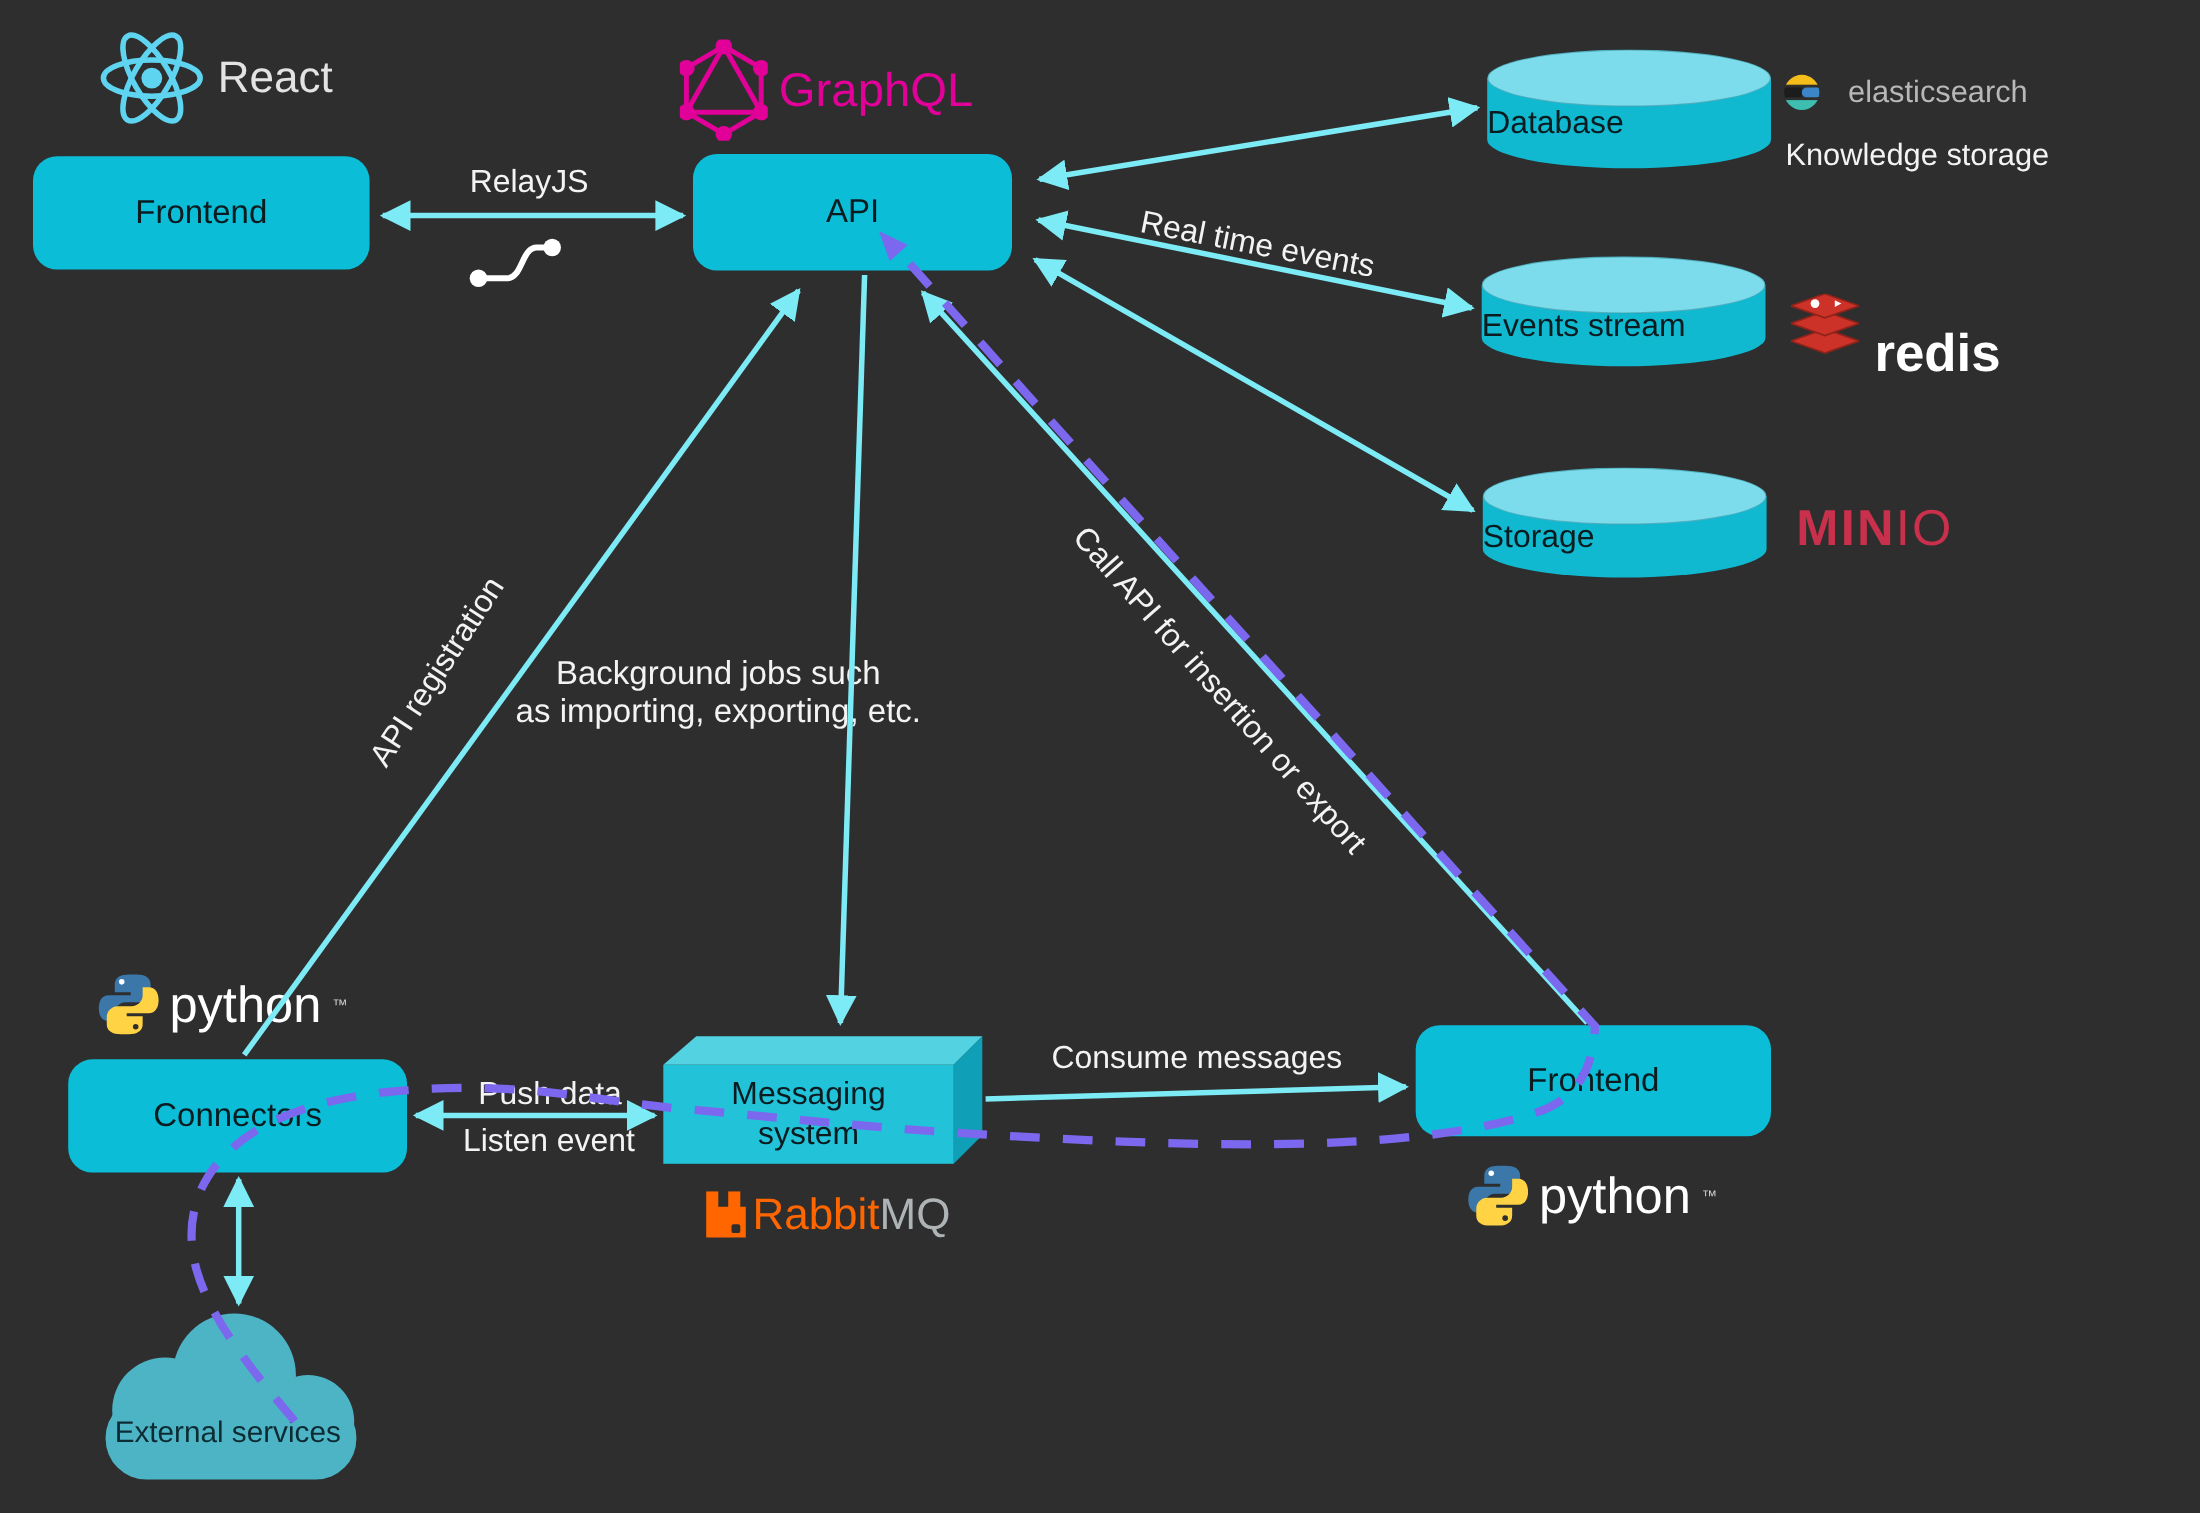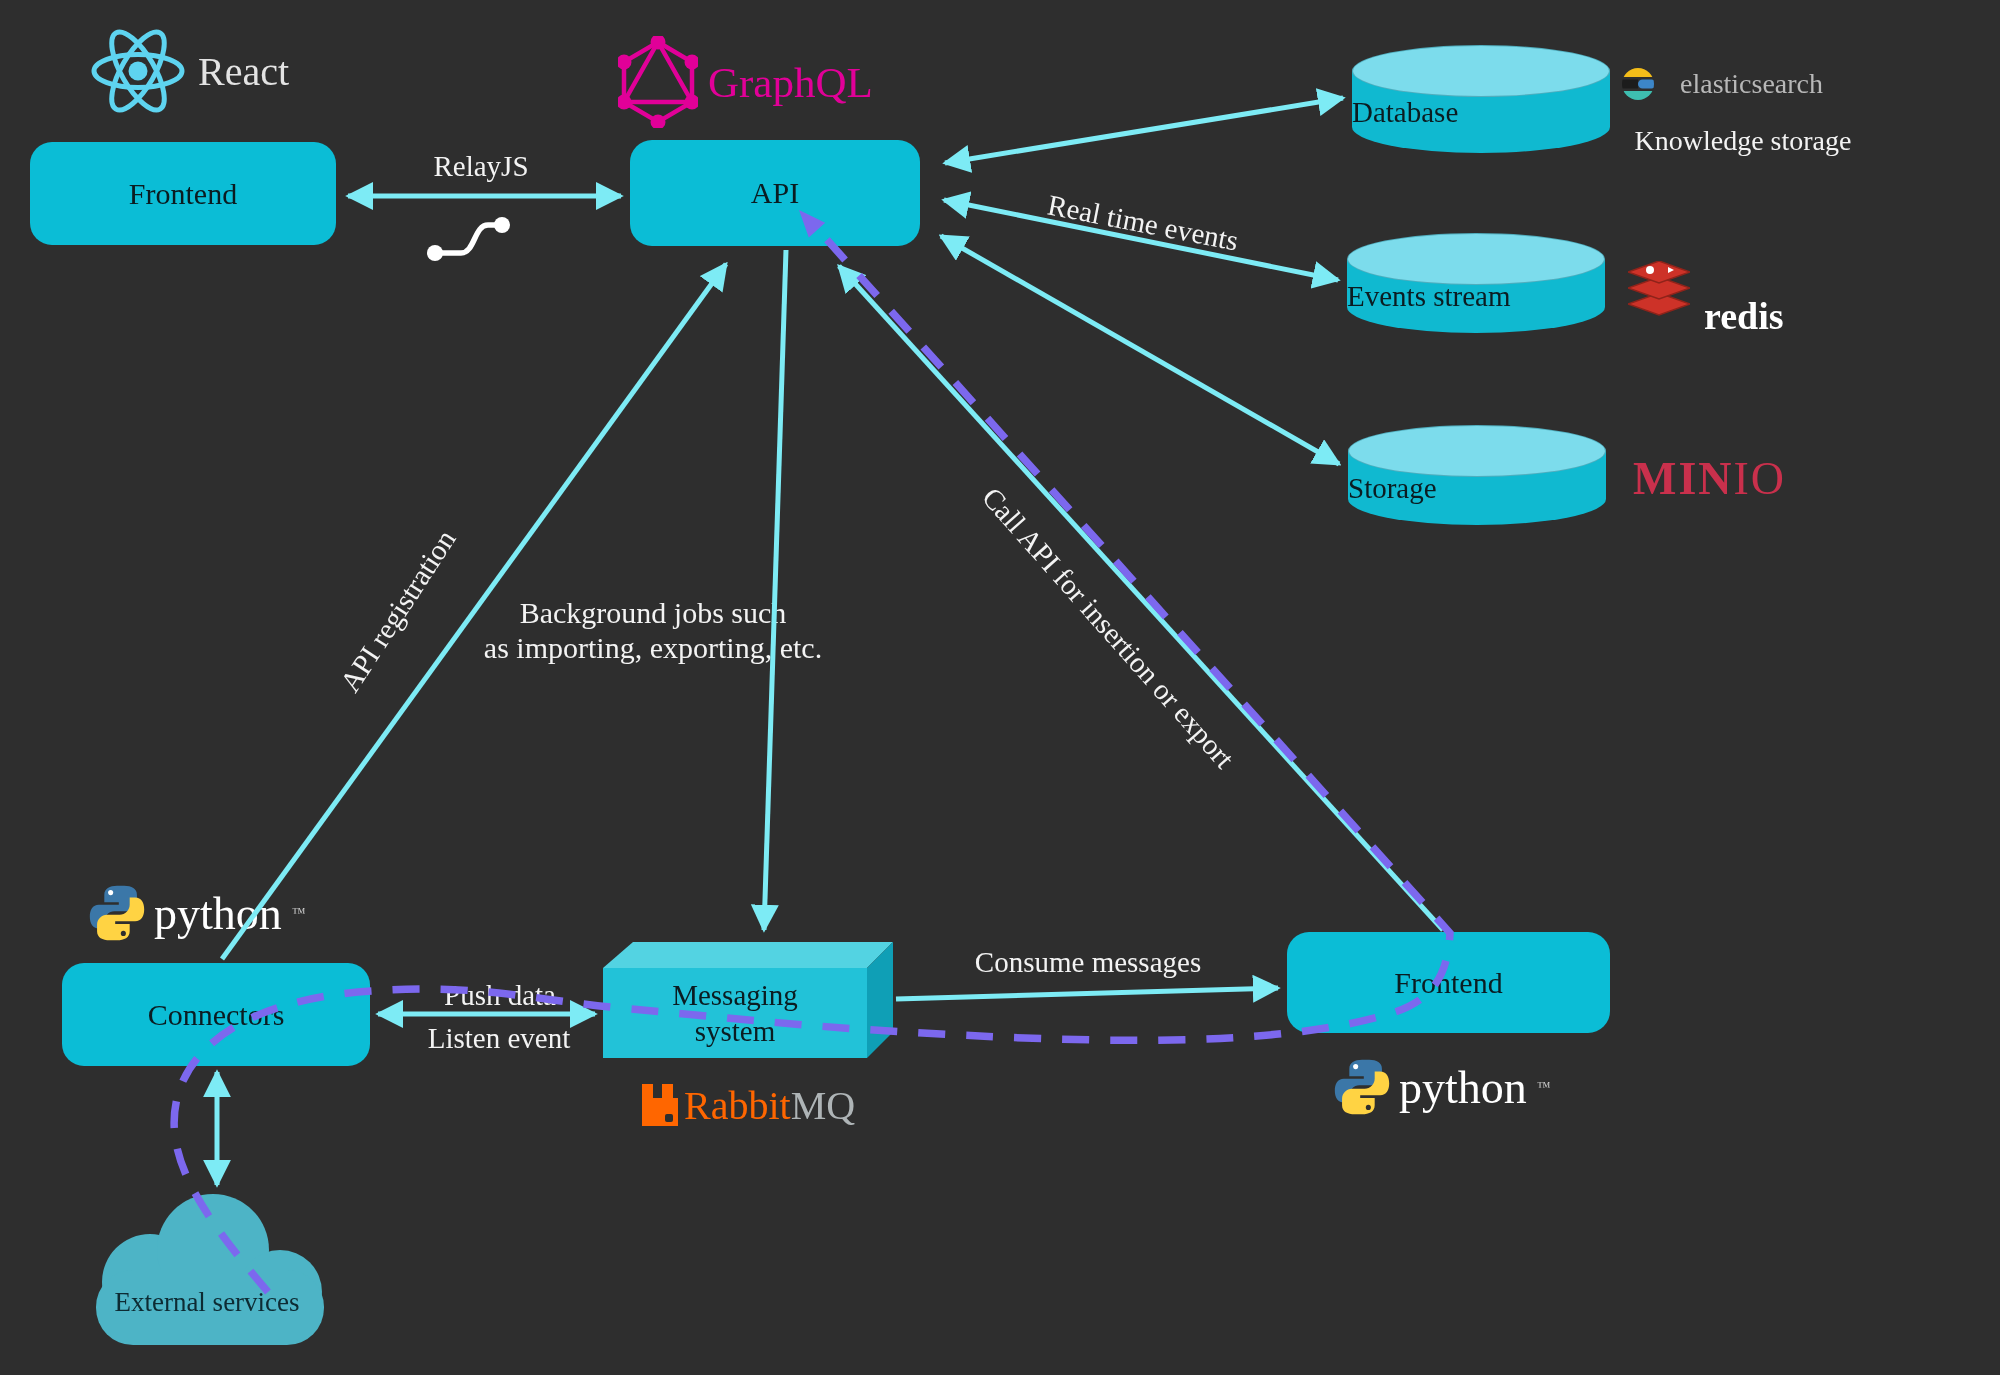--- a/index.html
+++ b/index.html
@@ -1,17 +1,17 @@
 <!DOCTYPE html>
 <html><head>
 <meta charset="utf-8">
 <style>
   html,body{margin:0;padding:0;background:#2e2e2e;}
   #stage{position:relative;width:2000px;height:1375px;background:#2e2e2e;overflow:hidden;
-         font-family:Liberation Serif, serif;}
+         font-family:Liberation Sans, sans-serif;}
   svg.layer{position:absolute;left:0;top:0;width:2000px;height:1375px;}
   #base-layer{z-index:1;}
   #node-layer{position:absolute;left:0;top:0;width:2000px;height:1375px;z-index:2;}
   #arrow-layer{z-index:3;pointer-events:none;}
 
   .node{position:absolute;background:#0bbdd6;border-radius:22px;display:flex;
         align-items:center;justify-content:center;color:#0b1c21;font-size:30px;}
   .cyl{position:absolute;width:258px;background:#10b9d0;
        border-radius:0 0 129px 129px / 0 0 26px 26px;
        display:flex;align-items:center;justify-content:flex-start;color:#0b1c21;font-size:29px;}
@@ -130,21 +130,21 @@
     <div class="logo-row" style="left:1628px;top:250px;gap:14px;">
       <svg width="62" height="66" viewBox="0 0 62 66">
         <g fill="#cd3228" stroke="#8f231a" stroke-width="1.5">
           <polygon points="31,32 62,43 31,54 0,43"></polygon>
           <polygon points="31,16 62,27 31,38 0,27"></polygon>
           <polygon points="31,0 62,11 31,22 0,11"></polygon>
         </g>
         <circle cx="22" cy="9" r="4" fill="#fff"></circle>
         <polygon points="40,6 46,9 40,12" fill="#fff"></polygon>
       </svg>
-      <span style="color:#fff;font-size:38px;font-weight:bold;margin-top:44px;">redis</span>
+      <span style="color:#fff;font-size:48px;font-weight:bold;margin-top:44px;">redis</span>
     </div>
 
     <div class="logo-row" style="left:1633px;top:452px;gap:0;">
       <span style="color:#c9304c;font-size:46px;font-weight:800;letter-spacing:2px;">MIN</span>
         <span style="color:#c9304c;font-size:46px;font-weight:300;letter-spacing:2px;">IO</span>
     </div>
 
     <div class="logo-row" style="left:88px;top:884px;gap:8px;">
       <svg width="58" height="58" viewBox="0 0 64 64">
         <path fill="#3b77a8" d="M32 2c-8 0-14 3-14 10v8h16v3H12c-7 0-10 6-10 13s3 13 10 13h6v-8c0-6 5-11 11-11h14c6 0 11-5 11-11v-7c0-7-6-10-14-10z"></path>

